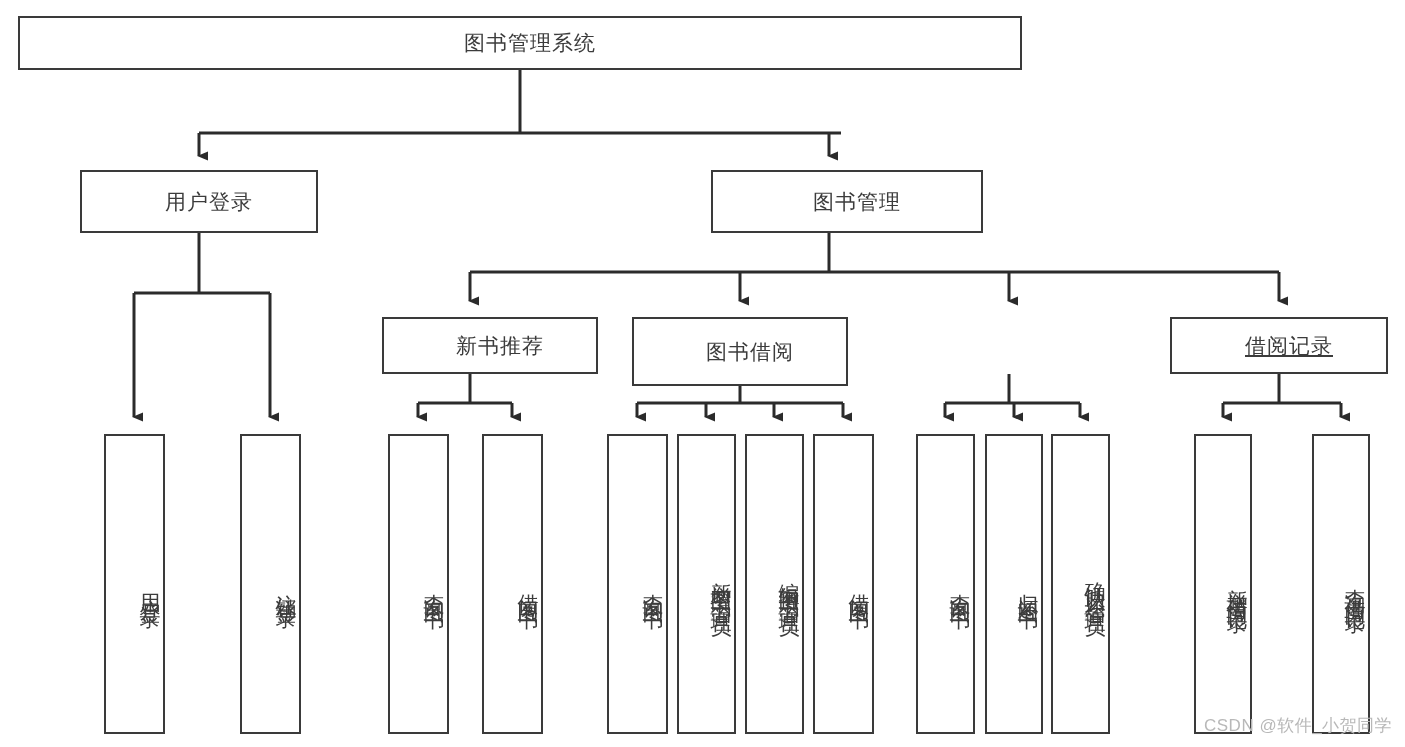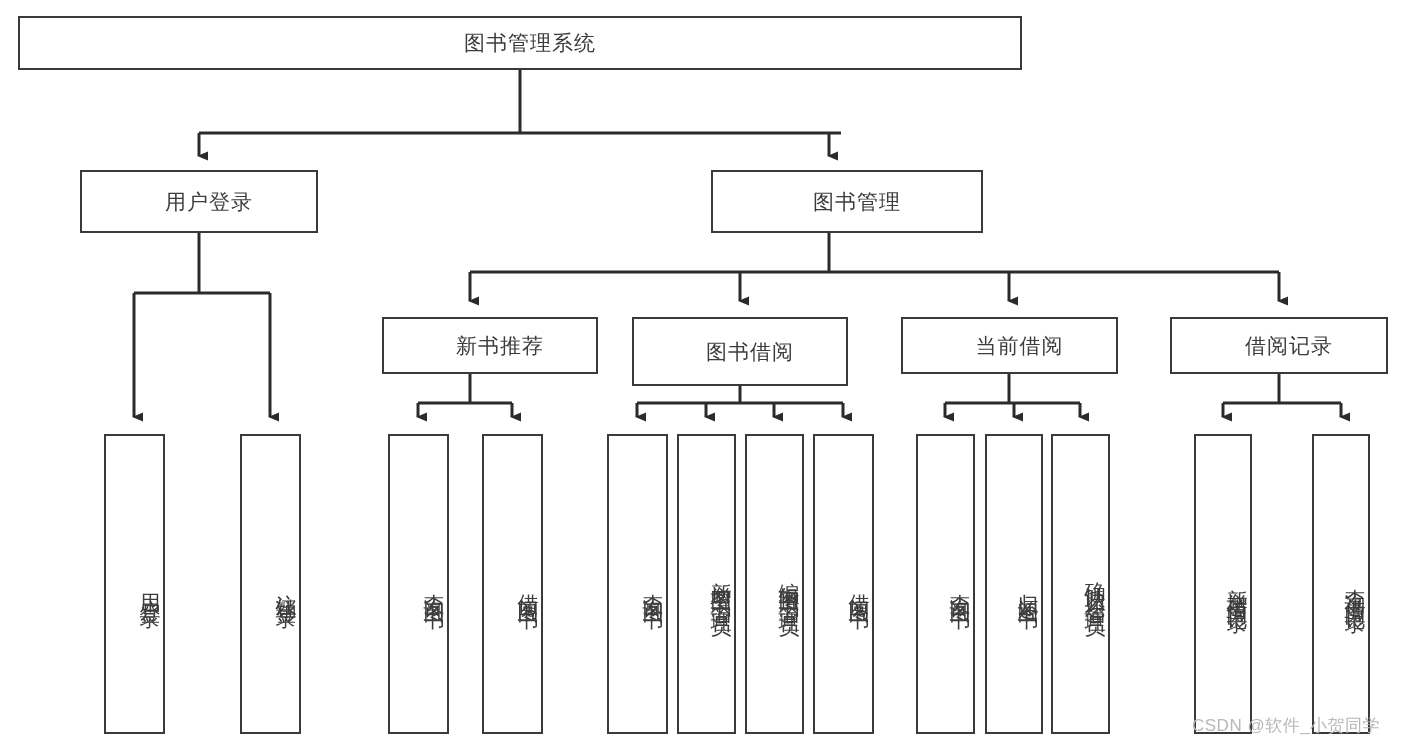--- a/index.html
+++ b/index.html
@@ -132,24 +132,21 @@
   <div class="node node-h" style="left: 711px; top: 170px; width: 272px; height: 63px; border-color: rgb(58, 58, 58); color: rgb(60, 60, 60); background: rgb(255, 255, 255);">
     <span>图书管理</span>
   </div>
 
   <div class="node node-h" style="left: 362px; top: 317px; width: 216px; height: 57px; border-color: rgb(58, 58, 58); color: rgb(60, 60, 60); background: rgb(255, 255, 255); margin-left: 20px;">
     <span>新书推荐</span>
   </div>
   <div class="node node-h" style="left: 632px; top: 317px; width: 216px; height: 69px; border-color: rgb(58, 58, 58); color: rgb(60, 60, 60); background: rgb(255, 255, 255);">
     <span>图书借阅</span>
   </div>
-  <div class="node node-h" style="left: 901px; top: 317px; width: 217px; height: 57px; border-color: rgb(58, 58, 58); color: rgb(60, 60, 60); background: rgb(255, 255, 255);">
-    <span>当前借阅</span>
-  </div>
-  <div class="node node-h" style="left: 1170px; top: 317px; width: 218px; height: 57px; border-color: rgb(58, 58, 58); color: rgb(60, 60, 60); background: rgb(255, 255, 255);">
+  <div class="node node-h" style="left: 1170px; top: 317px; width: 218px; height: 57px; border-color: rgb(58, 58, 58); color: rgb(60, 60, 60); background: rgb(255, 255, 255); text-decoration: underline;">
     <span>借阅记录</span>
   </div>
 
   <div class="node node-v" style="left: 104px; top: 434px; width: 61px; height: 300px; border-color: rgb(58, 58, 58); color: rgb(60, 60, 60); background: rgb(255, 255, 255);">
     <span class="vtext">用户登录</span>
   </div>
   <div class="node node-v" style="left: 240px; top: 434px; width: 61px; height: 300px; border-color: rgb(58, 58, 58); color: rgb(60, 60, 60); background: rgb(255, 255, 255);">
     <span class="vtext">注销登录</span>
   </div>
   <div class="node node-v" style="left: 388px; top: 434px; width: 61px; height: 300px; border-color: rgb(58, 58, 58); color: rgb(60, 60, 60); background: rgb(255, 255, 255);">
@@ -179,15 +176,15 @@
   <div class="node node-v" style="left: 1051px; top: 434px; width: 59px; height: 300px; border-color: rgb(58, 58, 58); color: rgb(60, 60, 60); background: rgb(255, 255, 255);">
     <span class="vtext">确认归还（管理员）</span>
   </div>
   <div class="node node-v" style="left: 1194px; top: 434px; width: 58px; height: 300px; border-color: rgb(58, 58, 58); color: rgb(60, 60, 60); background: rgb(255, 255, 255);">
     <span class="vtext">新增借阅记录</span>
   </div>
   <div class="node node-v" style="left: 1312px; top: 434px; width: 58px; height: 300px; border-color: rgb(58, 58, 58); color: rgb(60, 60, 60); background: rgb(255, 255, 255);">
     <span class="vtext">查询借阅记录</span>
   </div>
 
-  <div class="watermark" style="color: rgb(184, 184, 184);">CSDN @软件_小贺同学</div>
+  <div class="watermark" style="color: rgb(184, 184, 184); margin-left: 12px;">CSDN @软件_小贺同学</div>
 
 </div>
 
 </body></html>

